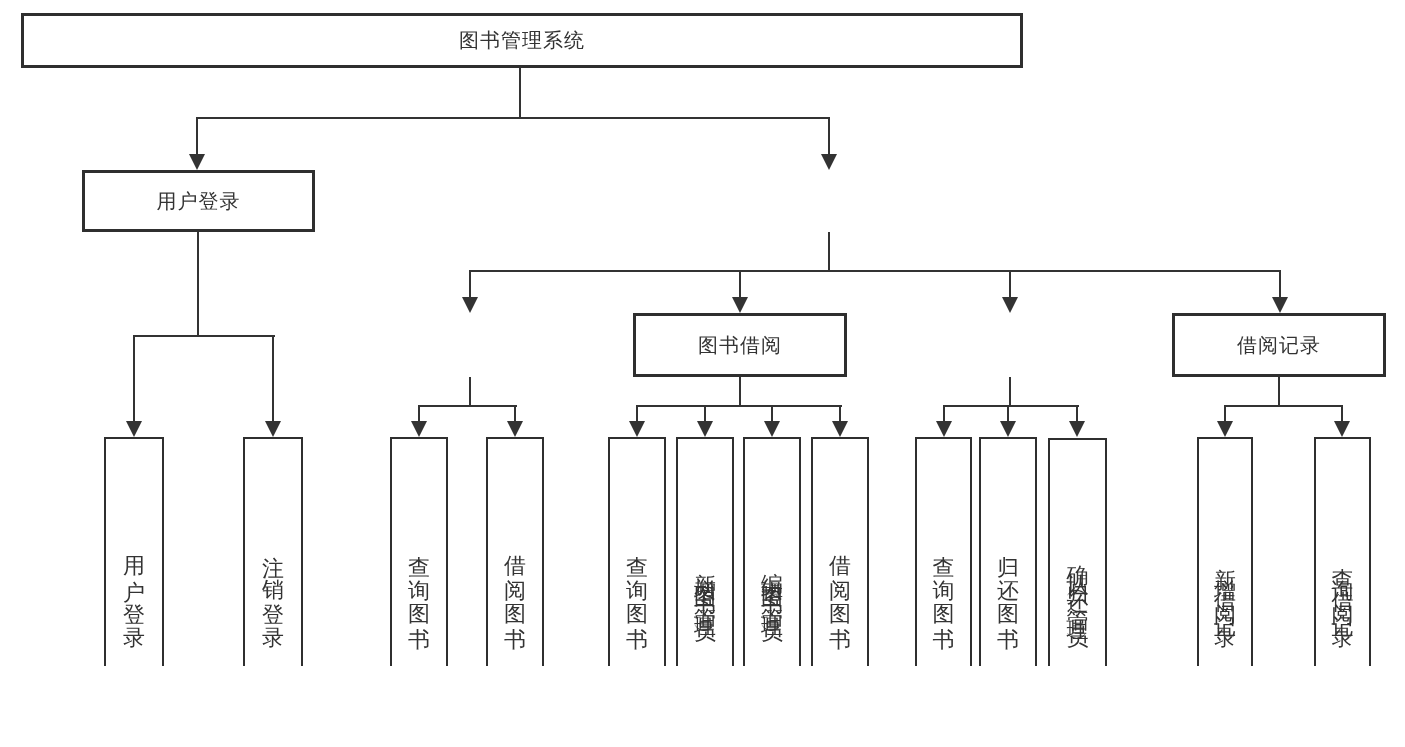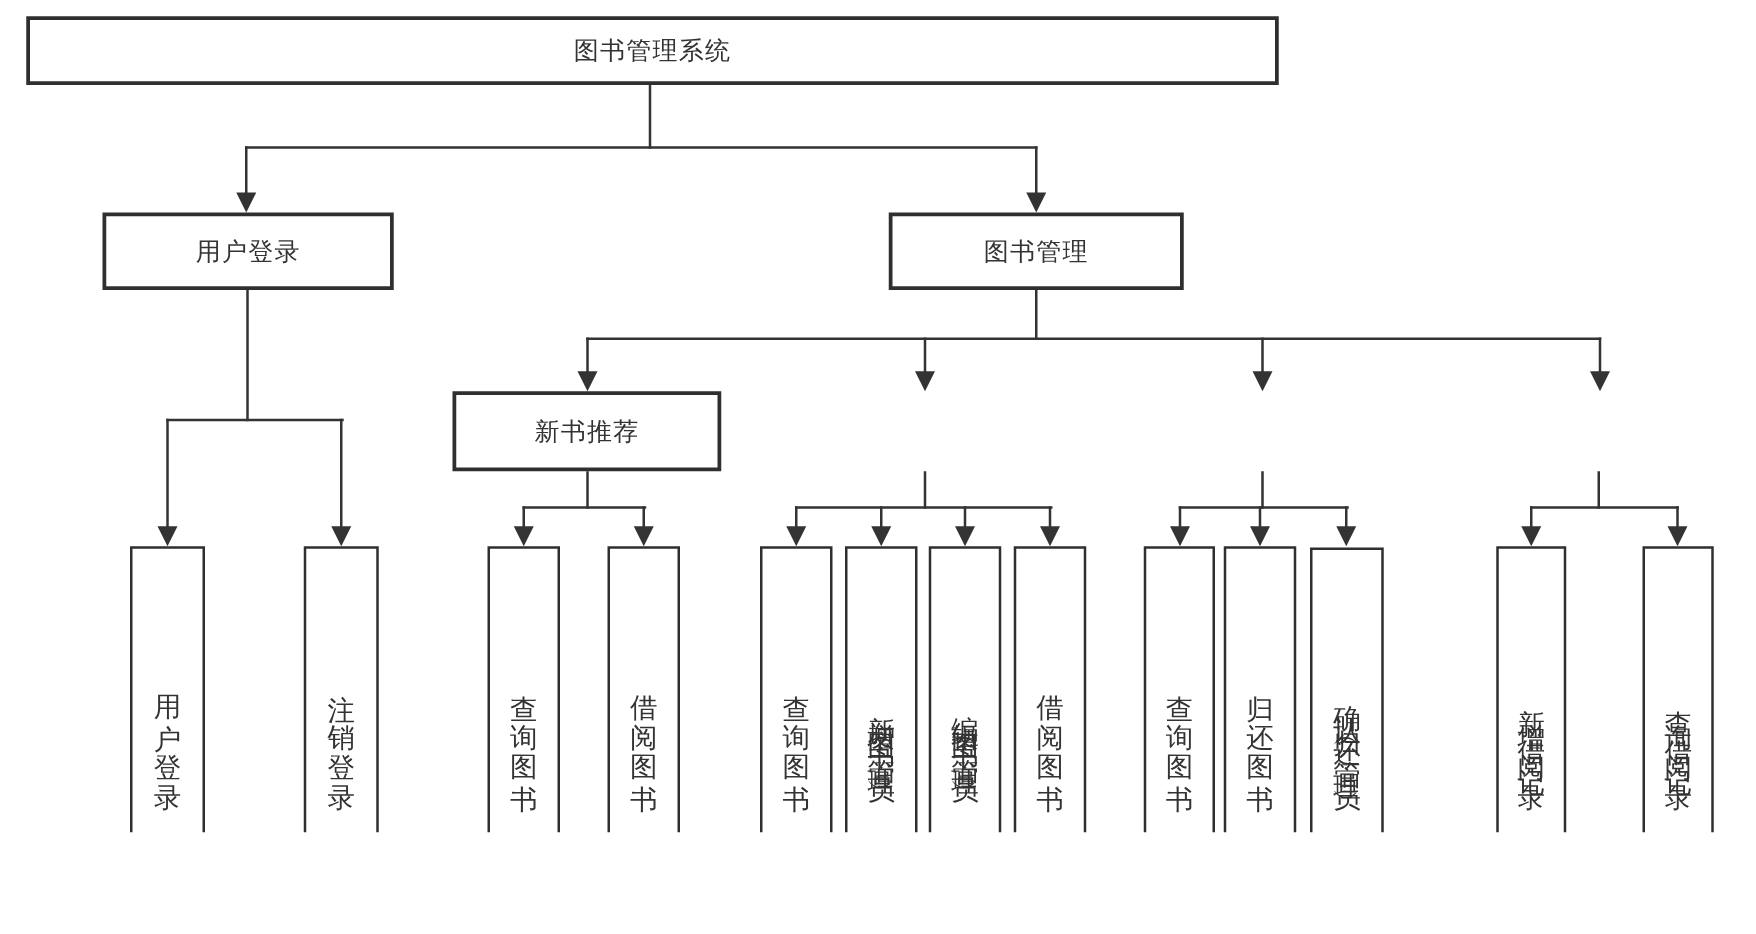--- a/index.html
+++ b/index.html
@@ -40,41 +40,41 @@
   <div class="node" style="left:21px;top:13px;width:1002px;height:55px;">图书管理系统</div>
 
   <div class="vl" style="left:519px;top:68px;height:51px;"></div>
   <div class="hl" style="left:196px;top:117px;width:634px;"></div>
   <div class="vl" style="left:196px;top:117px;height:40px;"></div>
   <div class="ar" style="left:189px;top:154px;"></div>
   <div class="vl" style="left:828px;top:117px;height:40px;"></div>
   <div class="ar" style="left:821px;top:154px;"></div>
 
   <div class="node" style="left:82px;top:170px;width:233px;height:62px;">用户登录</div>
-  <div class="node" style="left:711px;top:170px;width:236px;height:62px;">图书管理</div>
 
   <div class="vl" style="left:197px;top:232px;height:105px;"></div>
   <div class="hl" style="left:133px;top:335px;width:142px;"></div>
   <div class="vl" style="left:133px;top:335px;height:88px;"></div>
   <div class="ar" style="left:126px;top:421px;"></div>
   <div class="vl" style="left:272px;top:335px;height:88px;"></div>
   <div class="ar" style="left:265px;top:421px;"></div>
 
   <div class="vl" style="left:828px;top:232px;height:40px;"></div>
   <div class="hl" style="left:469px;top:270px;width:812px;"></div>
   <div class="vl" style="left:469px;top:270px;height:29px;"></div>
   <div class="ar" style="left:462px;top:297px;"></div>
   <div class="vl" style="left:739px;top:270px;height:29px;"></div>
   <div class="ar" style="left:732px;top:297px;"></div>
   <div class="vl" style="left:1009px;top:270px;height:29px;"></div>
   <div class="ar" style="left:1002px;top:297px;"></div>
   <div class="vl" style="left:1279px;top:270px;height:29px;"></div>
   <div class="ar" style="left:1272px;top:297px;"></div>
 
-  <div class="node" style="left:362px;top:313px;width:215px;height:64px;">新书推荐</div>
+  <div class="node" style="left:633px;top:313px;width:214px;height:64px;">图书借阅</div>
+  <div class="node" style="left:1172px;top:313px;width:214px;height:64px;">借阅记录</div>
 
   <div class="vl" style="left:469px;top:377px;height:30px;"></div>
   <div class="hl" style="left:418px;top:405px;width:99px;"></div>
   <div class="vl" style="left:418px;top:405px;height:20px;"></div>
   <div class="ar" style="left:411px;top:421px;"></div>
   <div class="vl" style="left:514px;top:405px;height:20px;"></div>
   <div class="ar" style="left:507px;top:421px;"></div>
 
   <div class="vl" style="left:739px;top:377px;height:30px;"></div>
   <div class="hl" style="left:636px;top:405px;width:206px;"></div>

